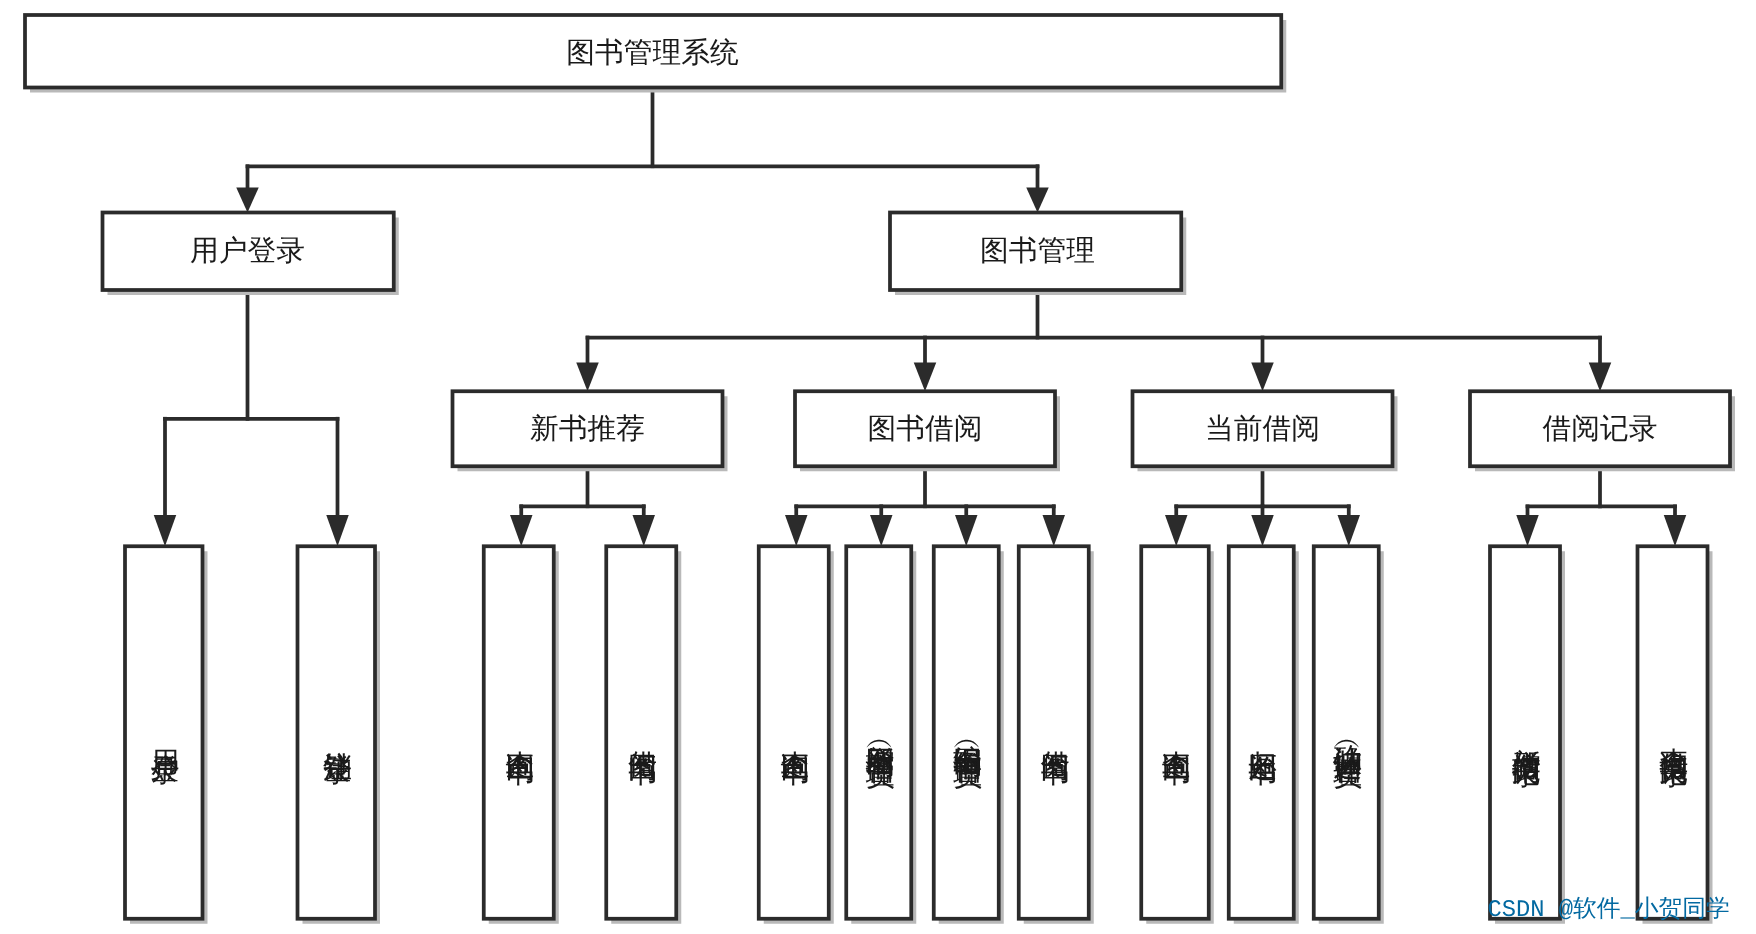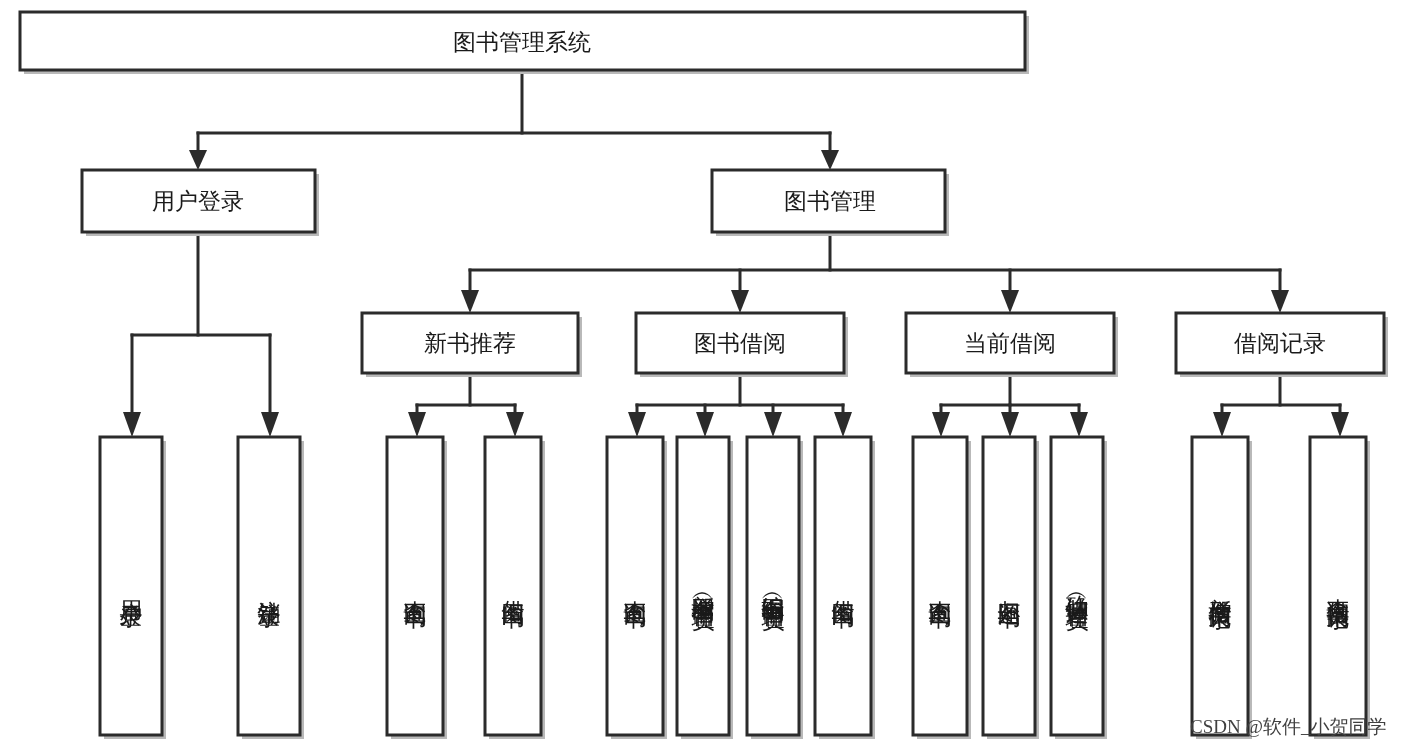--- a/index.html
+++ b/index.html
@@ -64,23 +64,23 @@
     letter-spacing: 2px;
     line-height: 1;
     display: flex;
     align-items: center;
     justify-content: center;
     pointer-events: none;
     text-align: center;
   }
   .watermark {
     position: absolute;
-    font-family: Liberation Serif, serif;
+    font-family: Liberation Mono, monospace;
     font-size: 19px;
-    color: #404040;
+    color: #0369a1;
     white-space: nowrap;
     left: 1190px;
     top: 714px;
   }
 </style>
 </head>
 <body>
 
 <div id="diagram-root">
 

